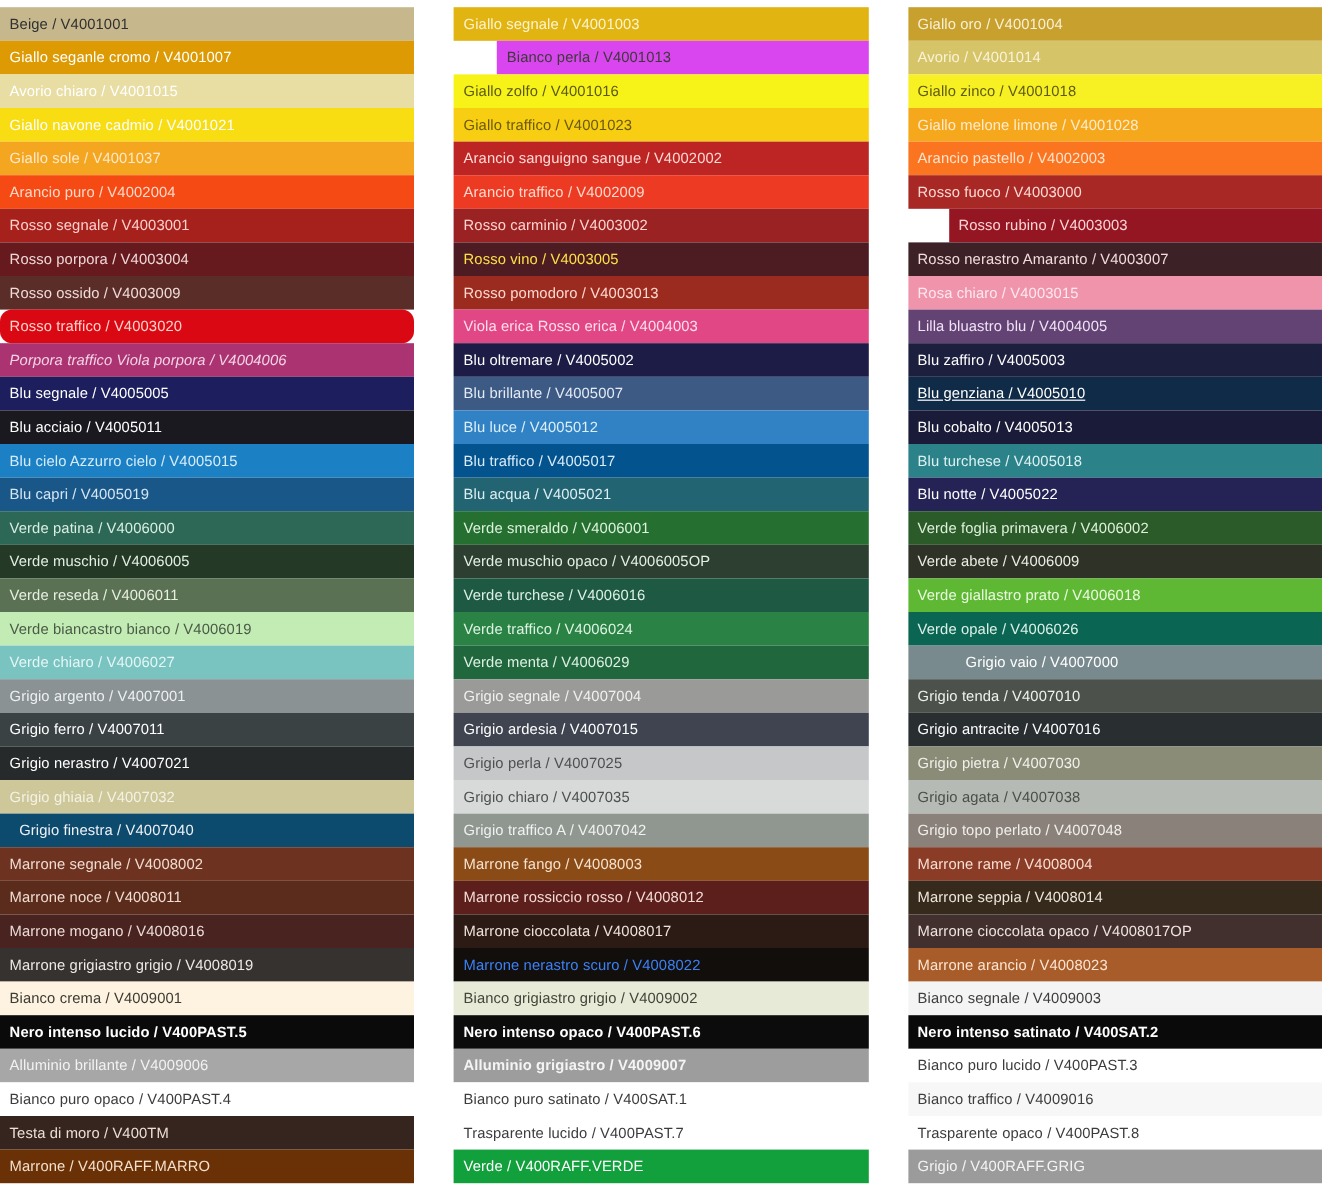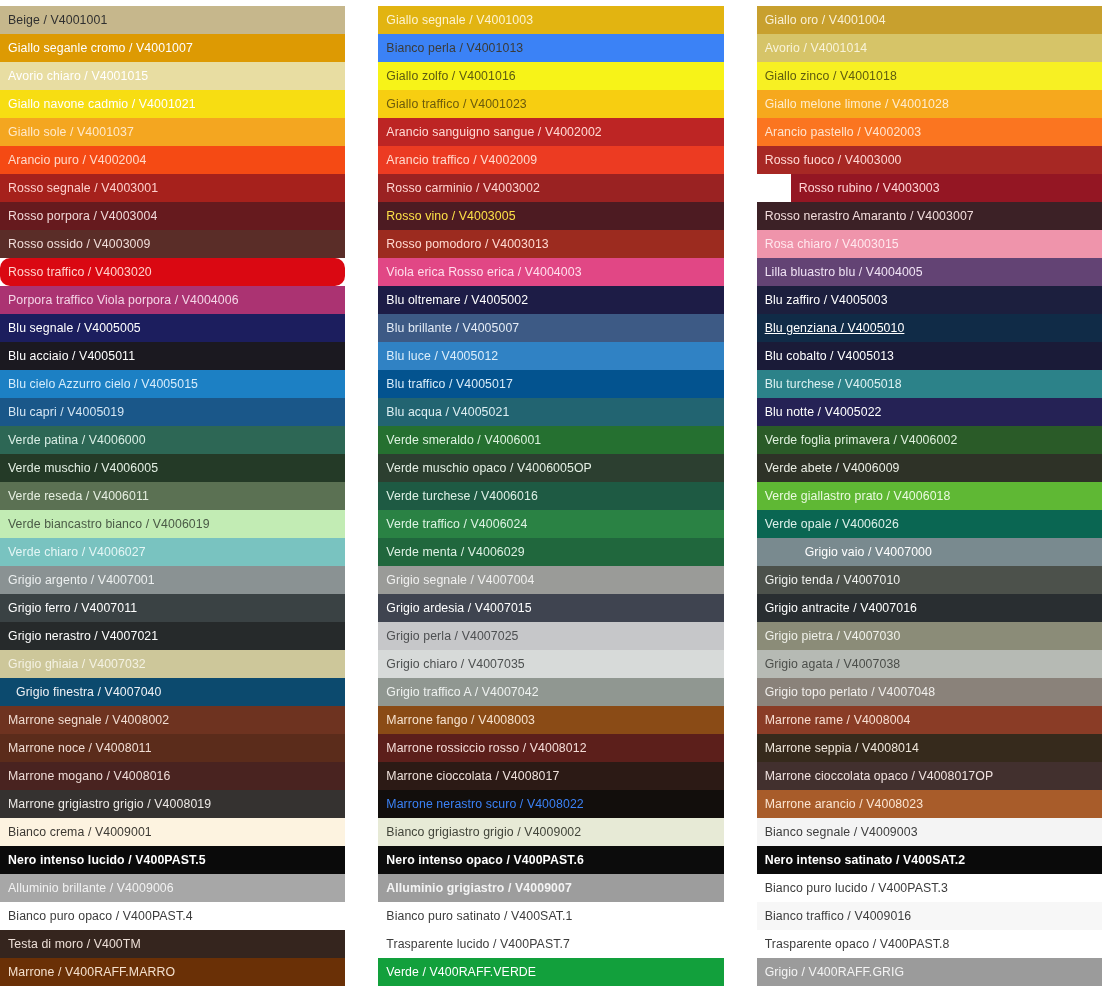--- a/index.html
+++ b/index.html
@@ -54,21 +54,21 @@
         <div class="swatch-row" style="background: rgb(198, 183, 140); color: rgb(48, 48, 48);">Beige / V4001001</div>
         <div class="swatch-row" style="background: rgb(221, 154, 3); color: rgb(255, 255, 255);">Giallo seganle cromo / V4001007</div>
         <div class="swatch-row" style="background: rgb(232, 221, 162); color: rgb(255, 255, 255);">Avorio chiaro / V4001015</div>
         <div class="swatch-row" style="background: rgb(247, 221, 18); color: rgb(255, 255, 255);">Giallo navone cadmio / V4001021</div>
         <div class="swatch-row" style="background: rgb(244, 166, 32); color: rgb(255, 233, 201);">Giallo sole / V4001037</div>
         <div class="swatch-row" style="background: rgb(245, 74, 20); color: rgb(255, 217, 201);">Arancio puro / V4002004</div>
         <div class="swatch-row" style="background: rgb(166, 33, 28); color: rgb(255, 208, 204);">Rosso segnale / V4003001</div>
         <div class="swatch-row" style="background: rgb(102, 26, 30); color: rgb(240, 216, 216);">Rosso porpora / V4003004</div>
         <div class="swatch-row" style="background: rgb(90, 45, 40); color: rgb(240, 220, 216);">Rosso ossido / V4003009</div>
         <div class="swatch-row" style="background: rgb(218, 8, 18); color: rgb(255, 210, 204); border-radius: 10px;">Rosso traffico / V4003020</div>
-        <div class="swatch-row" style="background: rgb(171, 51, 114); color: rgb(243, 212, 230);">Porpora traffico Viola porpora / V4004006</div>
+        <div class="swatch-row" style="background: rgb(171, 51, 114); color: rgb(243, 212, 230); font-style: italic;">Porpora traffico Viola porpora / V4004006</div>
         <div class="swatch-row" style="background: rgb(28, 30, 94); color: rgb(255, 255, 255);">Blu segnale / V4005005</div>
         <div class="swatch-row" style="background: rgb(27, 25, 32); color: rgb(255, 255, 255);">Blu acciaio / V4005011</div>
         <div class="swatch-row" style="background: rgb(28, 128, 196); color: rgb(214, 236, 251);">Blu cielo Azzurro cielo / V4005015</div>
         <div class="swatch-row" style="background: rgb(26, 87, 137); color: rgb(213, 230, 243);">Blu capri / V4005019</div>
         <div class="swatch-row" style="background: rgb(45, 103, 85); color: rgb(217, 238, 229);">Verde patina / V4006000</div>
         <div class="swatch-row" style="background: rgb(36, 58, 39); color: rgb(227, 239, 227);">Verde muschio / V4006005</div>
         <div class="swatch-row" style="background: rgb(91, 113, 83); color: rgb(230, 239, 225);">Verde reseda / V4006011</div>
         <div class="swatch-row" style="background: rgb(194, 236, 180); color: rgb(74, 90, 70);">Verde biancastro bianco / V4006019</div>
         <div class="swatch-row" style="background: rgb(121, 195, 192); color: rgb(228, 246, 245);">Verde chiaro / V4006027</div>
         <div class="swatch-row" style="background: rgb(138, 146, 147); color: rgb(237, 240, 240);">Grigio argento / V4007001</div>
@@ -82,21 +82,21 @@
         <div class="swatch-row" style="background: rgb(53, 50, 48); color: rgb(236, 233, 230);">Marrone grigiastro grigio / V4008019</div>
         <div class="swatch-row" style="background: rgb(253, 243, 224); color: rgb(61, 58, 52);">Bianco crema / V4009001</div>
         <div class="swatch-row bold" style="background: rgb(10, 10, 10); color: rgb(255, 255, 255);">Nero intenso lucido / V400PAST.5</div>
         <div class="swatch-row" style="background: rgb(167, 167, 167); color: rgb(242, 242, 242);">Alluminio brillante / V4009006</div>
         <div class="swatch-row" style="background: rgb(255, 255, 255); color: rgb(60, 60, 60);">Bianco puro opaco / V400PAST.4</div>
         <div class="swatch-row" style="background: rgb(53, 37, 30); color: rgb(236, 222, 214);">Testa di moro / V400TM</div>
         <div class="swatch-row" style="background: rgb(106, 48, 6); color: rgb(244, 224, 205);">Marrone / V400RAFF.MARRO</div>
       </div>
     <div class="palette-column">
         <div class="swatch-row" style="background: rgb(226, 180, 17); color: rgb(253, 243, 207);">Giallo segnale / V4001003</div>
-        <div class="swatch-row" style="background: #3b82f6; color: rgb(59, 59, 56);">Bianco perla / V4001013</div>
+        <div class="swatch-row" style="background: #d946ef; color: rgb(59, 59, 56); margin-left: 36px;">Bianco perla / V4001013</div>
         <div class="swatch-row" style="background: rgb(247, 243, 24); color: rgb(92, 90, 17);">Giallo zolfo / V4001016</div>
         <div class="swatch-row" style="background: rgb(247, 206, 17); color: rgb(107, 90, 12);">Giallo traffico / V4001023</div>
         <div class="swatch-row" style="background: rgb(189, 37, 36); color: rgb(255, 217, 212);">Arancio sanguigno sangue / V4002002</div>
         <div class="swatch-row" style="background: rgb(236, 59, 34); color: rgb(255, 217, 205);">Arancio traffico / V4002009</div>
         <div class="swatch-row" style="background: rgb(154, 34, 34); color: rgb(255, 212, 208);">Rosso carminio / V4003002</div>
         <div class="swatch-row" style="background: rgb(77, 27, 34); color: #fde047;">Rosso vino / V4003005</div>
         <div class="swatch-row" style="background: rgb(156, 43, 31); color: rgb(255, 217, 208);">Rosso pomodoro / V4003013</div>
         <div class="swatch-row" style="background: rgb(225, 71, 133); color: rgb(255, 222, 236);">Viola erica Rosso erica / V4004003</div>
         <div class="swatch-row" style="background: rgb(29, 28, 70); color: rgb(255, 255, 255);">Blu oltremare / V4005002</div>
         <div class="swatch-row" style="background: rgb(61, 90, 133); color: rgb(227, 235, 245);">Blu brillante / V4005007</div>

